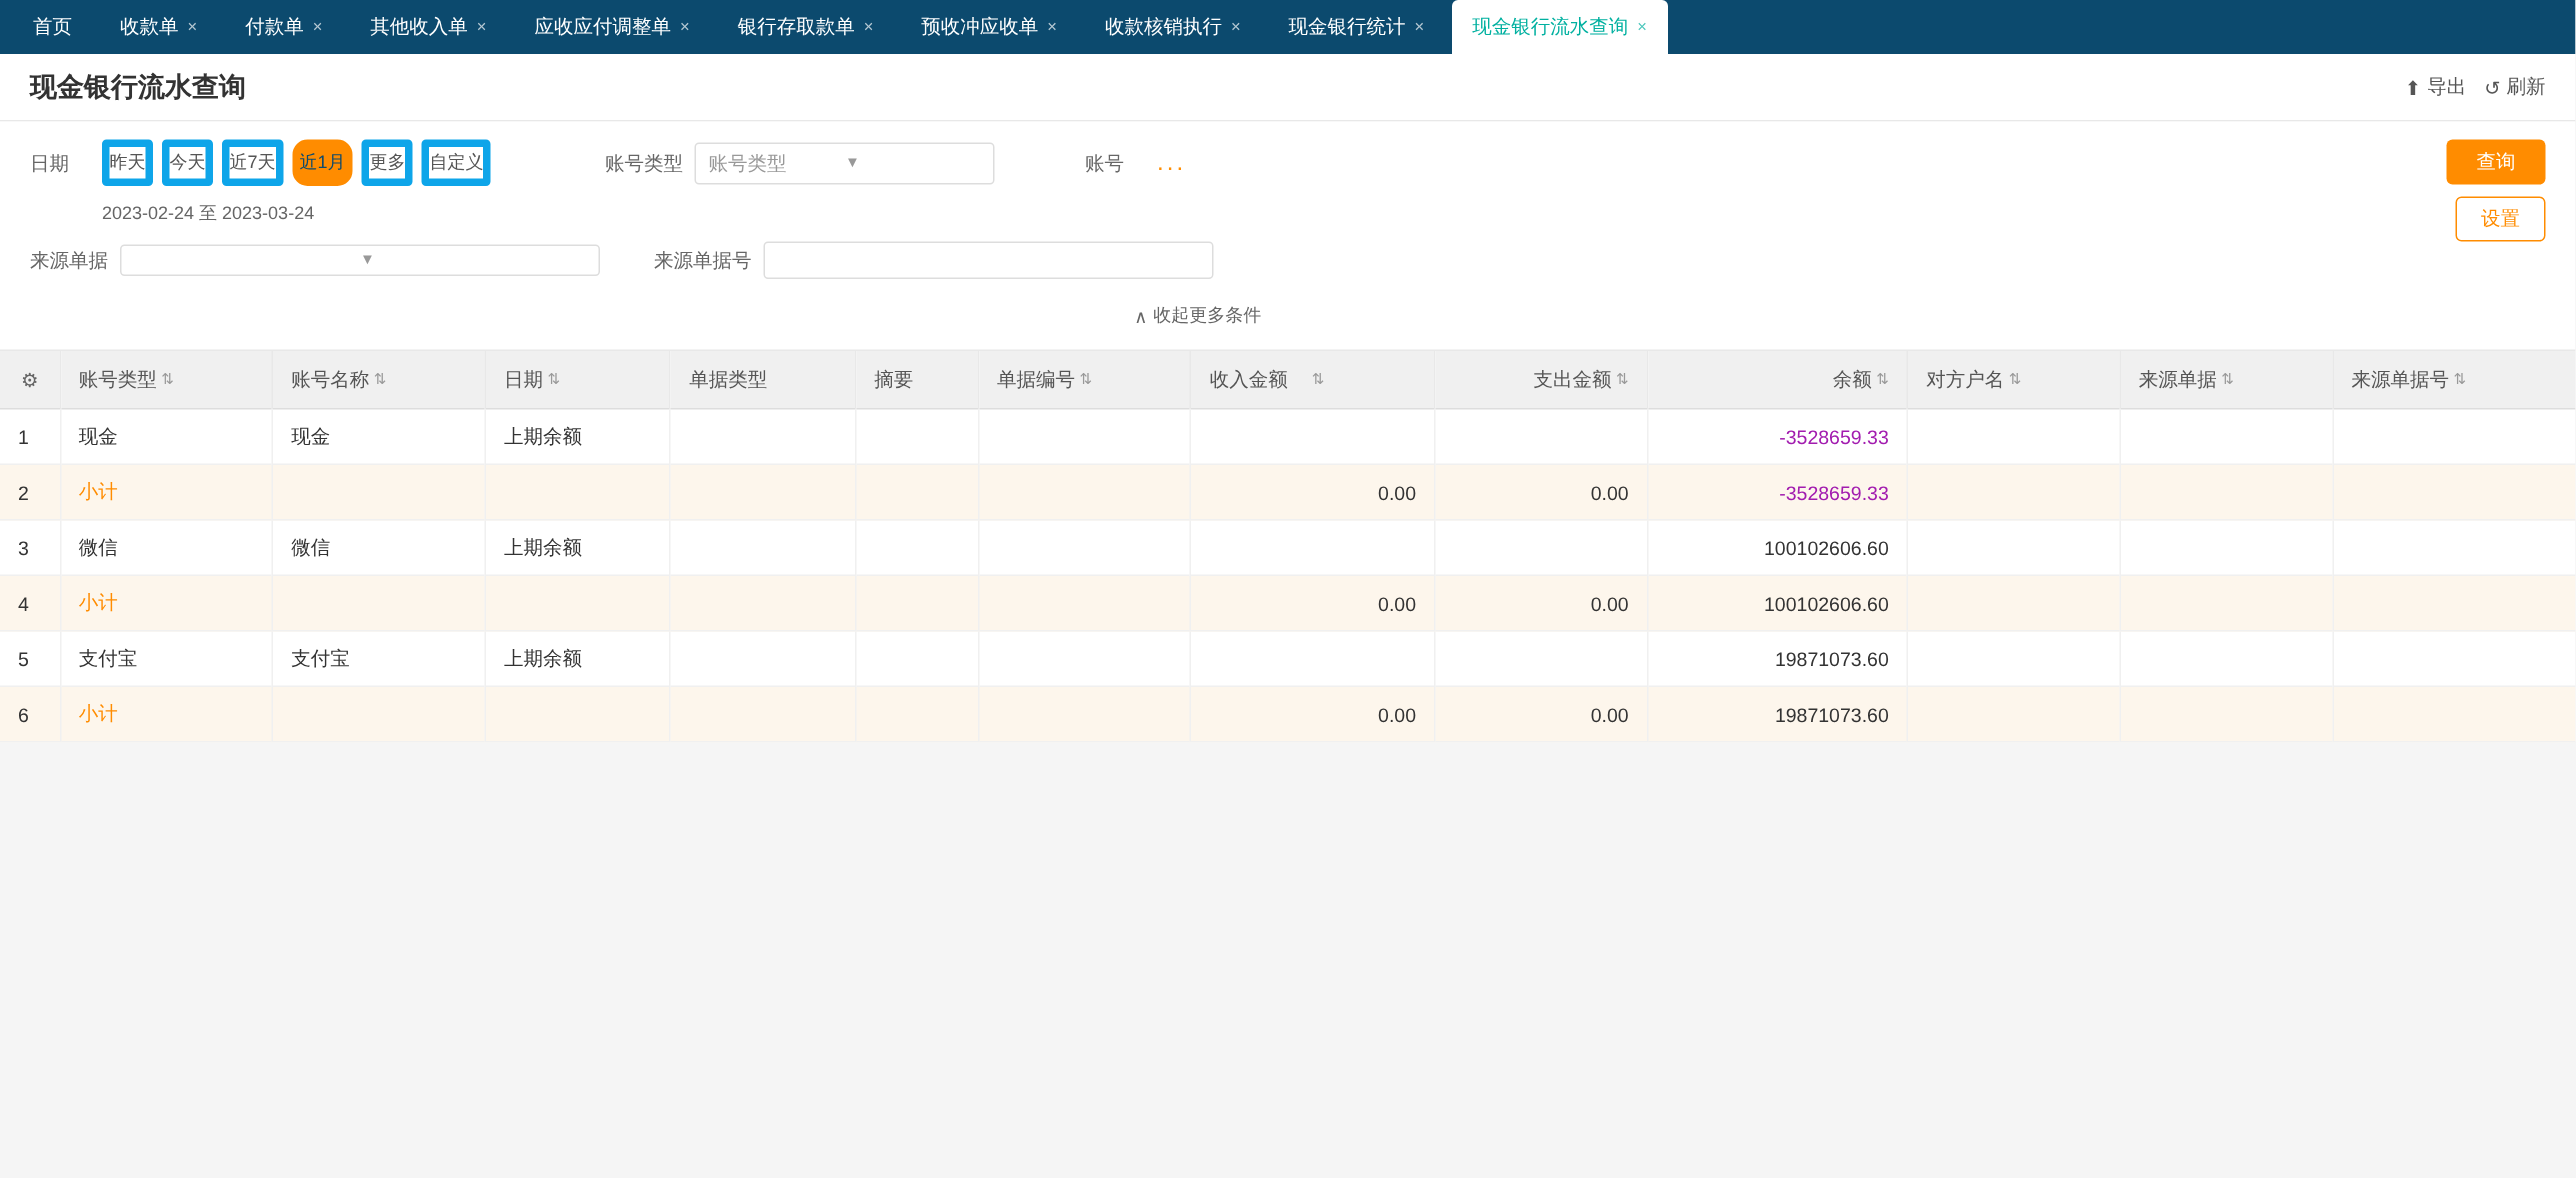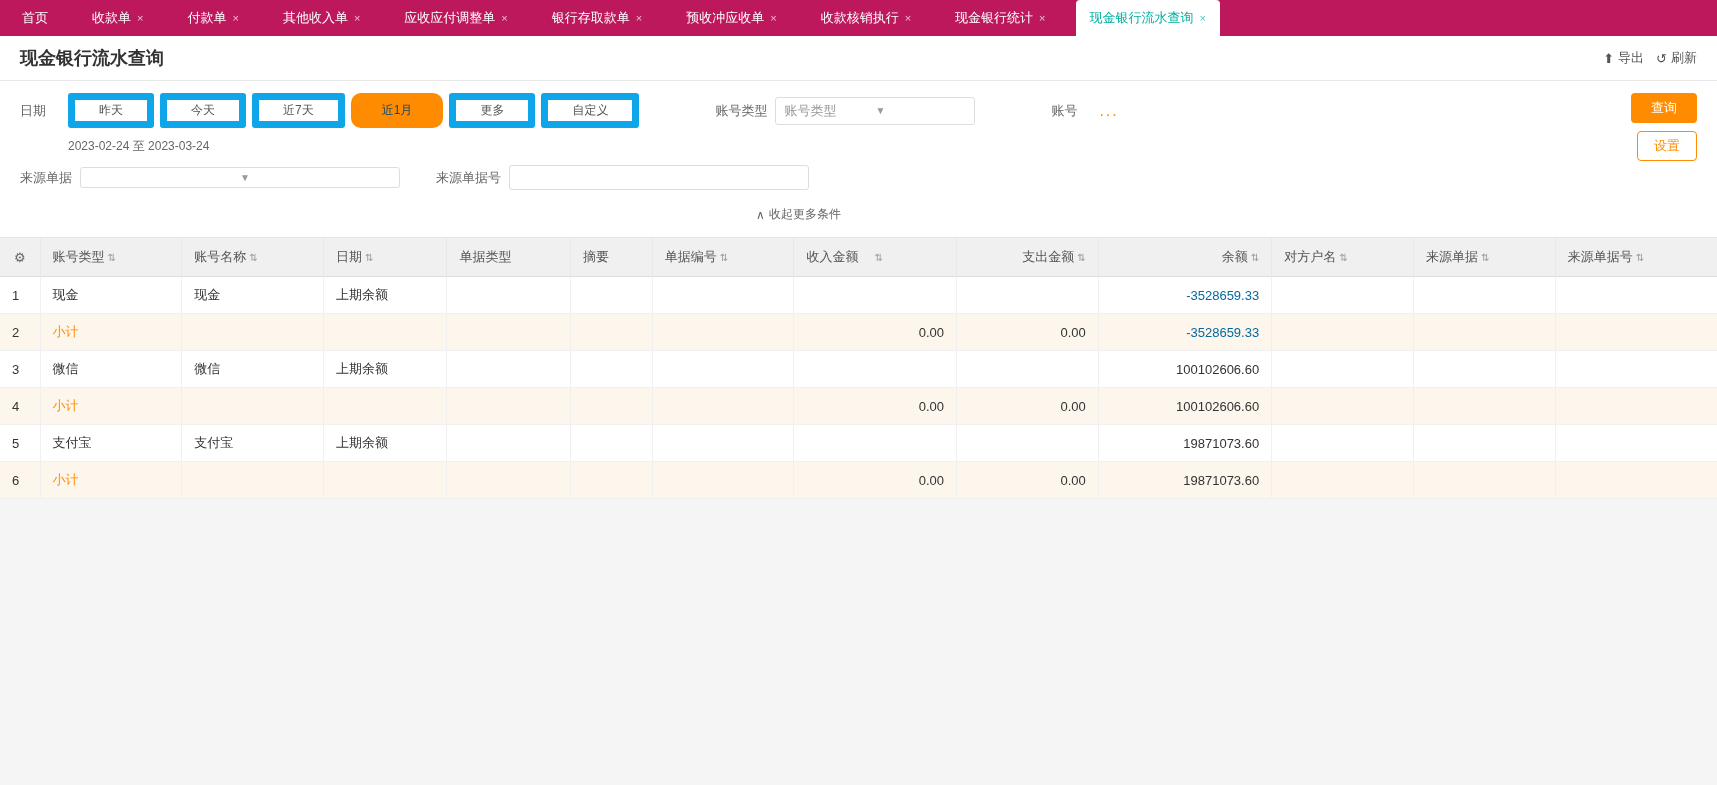--- a/index.html
+++ b/index.html
@@ -2,24 +2,24 @@
 <html><head>
   <meta charset="utf-8">
   <style>
     * { box-sizing: border-box; margin: 0; padding: 0; }
     body { font-family: "Microsoft YaHei", Arial, sans-serif; font-size: 13px; background: #f5f5f5; color: #333; }
 
     
     .top-nav {
       display: flex;
       align-items: center;
-      background: #be185d;
+      background: #0c4a6e;
       height: 36px;
       padding: 0 8px;
-      gap: 16px;
+      gap: 4px;
       overflow: hidden;
     }
     .nav-item {
       display: flex;
       align-items: center;
       height: 36px;
       padding: 16px 14px;
       color: #fff;
       font-size: 13px;
       cursor: pointer;
@@ -90,22 +90,22 @@
       font-size: 13px;
       white-space: nowrap;
       min-width: 40px;
     }
     .date-options {
       display: flex;
       align-items: center;
       gap: 6px;
     }
     .date-btn {
-      padding: 2px 24px;
-      border: 7px solid #0ea5e9;
+      padding: 2px 0;
+      border: 5px solid #0ea5e9;
       border-radius: 3px;
       background: #fff;
       cursor: pointer;
       font-size: 12px;
       color: #555;
     }
     .date-btn.active {
       background: #ff8c00;
       border-color: #ff8c00;
       color: #0c4a6e;
@@ -224,21 +224,21 @@
       font-weight: normal;
     }
     tbody td {
       padding: 9px 12px;
       color: #333;
       border-right: 1px solid #f0f0f0;
     }
     tbody td:last-child { border-right: none; }
     .td-orange { color: #ff8c00; }
     .td-num { text-align: right; }
-    .td-neg { color: #0369a1; text-align: right; }
+    .td-neg { color: #a21caf; text-align: right; }
     .td-pos { color: #333; text-align: right; }
 
     
     .filter-wrapper {
       display: flex;
       gap: 0;
     }
     .filter-main { flex: 1; }
     .filter-side {
       display: flex;
@@ -326,21 +326,21 @@
         </div>
 
         <div class="filter-group" style="margin-left: 60px;">
           <span class="filter-label">账号类型</span>
           <div class="filter-select" style="min-width: 200px;">
             <span>账号类型</span>
             <span class="arrow">▼</span>
           </div>
         </div>
 
-        <div class="filter-group" style="margin-left: 60px;">
+        <div class="filter-group" style="margin-left: 44px;">
           <span class="filter-label">账号</span>
           <span class="account-dots">...</span>
         </div>
       </div>
 
       <div style="margin-left: 44px; margin-bottom: 10px;">
         <span class="date-range-text">2023-02-24 至 2023-03-24</span>
       </div>
 
       <div class="filter-row">

